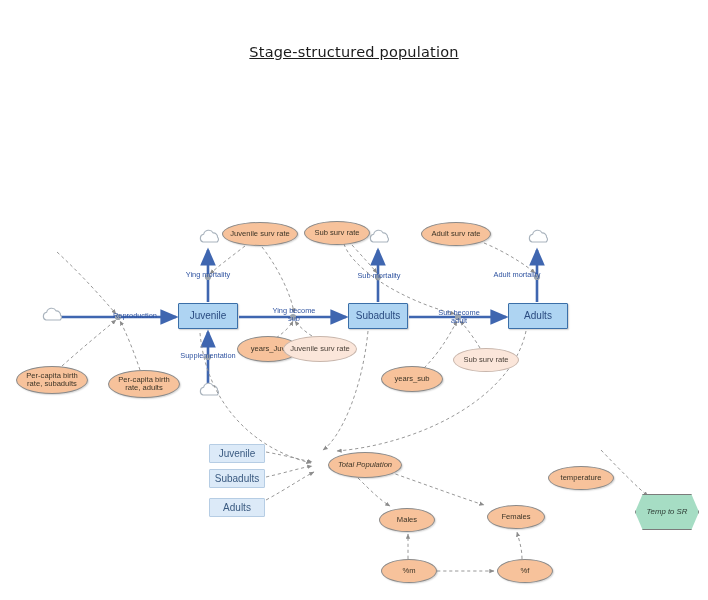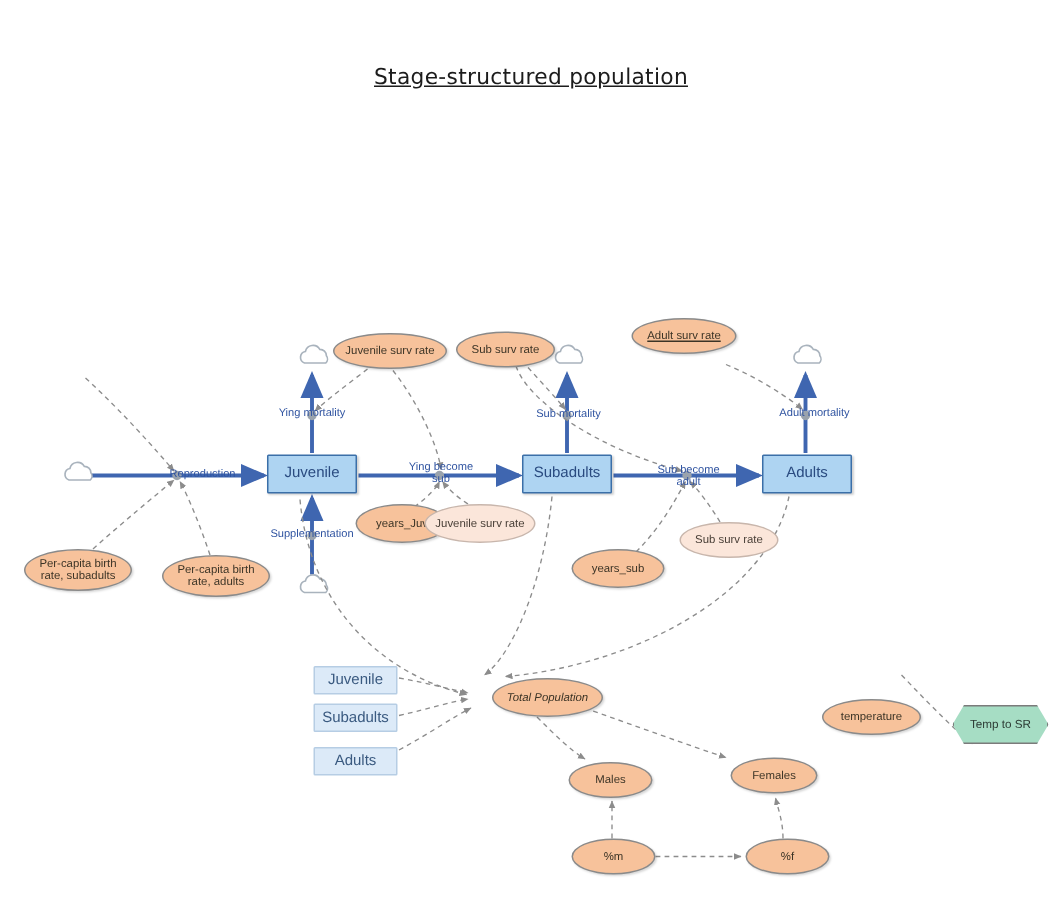--- a/index.html
+++ b/index.html
@@ -197,43 +197,43 @@
   </svg>
 
   <div class="flow-label" style="left:100px; top:312px; width:70px;">Reproduction</div>
   <div class="flow-label" style="left:172px; top:271px; width:72px;">Ying mortality</div>
   <div class="flow-label" style="left:262px; top:307px; width:64px;">Ying become
 sub</div>
   <div class="flow-label" style="left:168px; top:352px; width:80px;">Supplementation</div>
   <div class="flow-label" style="left:344px; top:272px; width:70px;">Sub mortality</div>
   <div class="flow-label" style="left:428px; top:309px; width:62px;">Sub become
 adult</div>
-  <div class="flow-label" style="left:506px; top:271px; width:74px;">Adult mortality</div>
+  <div class="flow-label" style="left:480px; top:271px; width:74px;">Adult mortality</div>
 
   <div class="node stock" style="left:178px; top:303px; width:60px; height:26px;">Juvenile</div>
   <div class="node stock" style="left:348px; top:303px; width:60px; height:26px;">Subadults</div>
   <div class="node stock" style="left:508px; top:303px; width:60px; height:26px;">Adults</div>
 
   <div class="node stock ghost" style="left:209px; top:444px; width:56px; height:19px;">Juvenile</div>
   <div class="node stock ghost" style="left:209px; top:469px; width:56px; height:19px;">Subadults</div>
   <div class="node stock ghost" style="left:209px; top:498px; width:56px; height:19px;">Adults</div>
 
   <div class="node conv" style="left:16px;  top:366px; width:72px; height:28px; white-space:pre-line;">Per-capita birth
 rate, subadults</div>
   <div class="node conv" style="left:108px; top:370px; width:72px; height:28px; white-space:pre-line;">Per-capita birth
 rate, adults</div>
   <div class="node conv" style="left:222px; top:222px; width:76px; height:24px;">Juvenile surv rate</div>
   <div class="node conv" style="left:304px; top:221px; width:66px; height:24px;">Sub surv rate</div>
-  <div class="node conv" style="left:421px; top:212px; width:70px; height:24px;text-decoration:underline;">Adult surv rate</div>
+  <div class="node conv" style="left:421px; top:222px; width:70px; height:24px;">Adult surv rate</div>
   <div class="node conv" style="left:237px; top:336px; width:62px; height:26px;">years_Juv</div>
   <div class="node conv" style="left:381px; top:366px; width:62px; height:26px;">years_sub</div>
   <div class="node conv ghost" style="left:283px; top:336px; width:74px; height:26px;">Juvenile surv rate</div>
   <div class="node conv ghost" style="left:453px; top:348px; width:66px; height:24px;">Sub surv rate</div>
   <div class="node conv" style="left:328px; top:452px; width:74px; height:26px;font-style:italic;">Total Population</div>
   <div class="node conv" style="left:379px; top:508px; width:56px; height:24px;">Males</div>
   <div class="node conv" style="left:487px; top:505px; width:58px; height:24px;">Females</div>
   <div class="node conv" style="left:381px; top:559px; width:56px; height:24px;">%m</div>
   <div class="node conv" style="left:497px; top:559px; width:56px; height:24px;">%f</div>
   <div class="node conv" style="left:548px; top:428px; width:66px; height:24px;margin-top:38px;">temperature</div>
 
-  <div class="node hex" style="left:635px; top:470px; width:64px; height:26px;">Temp to SR</div>
+  <div class="node hex" style="left:635px; top:494px; width:64px; height:36px;font-style:italic;">Temp to SR</div>
 
 </div>
 
 </body></html>

